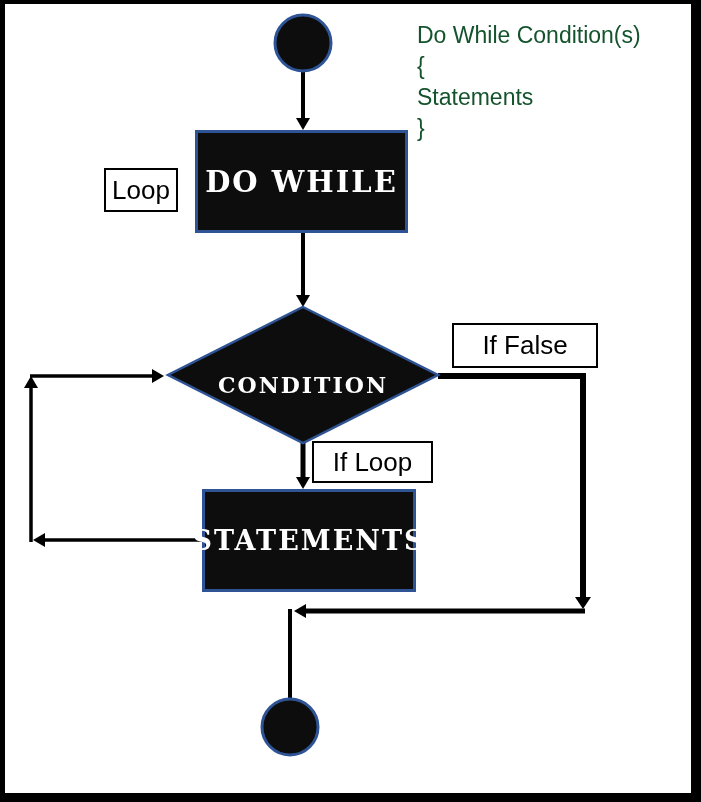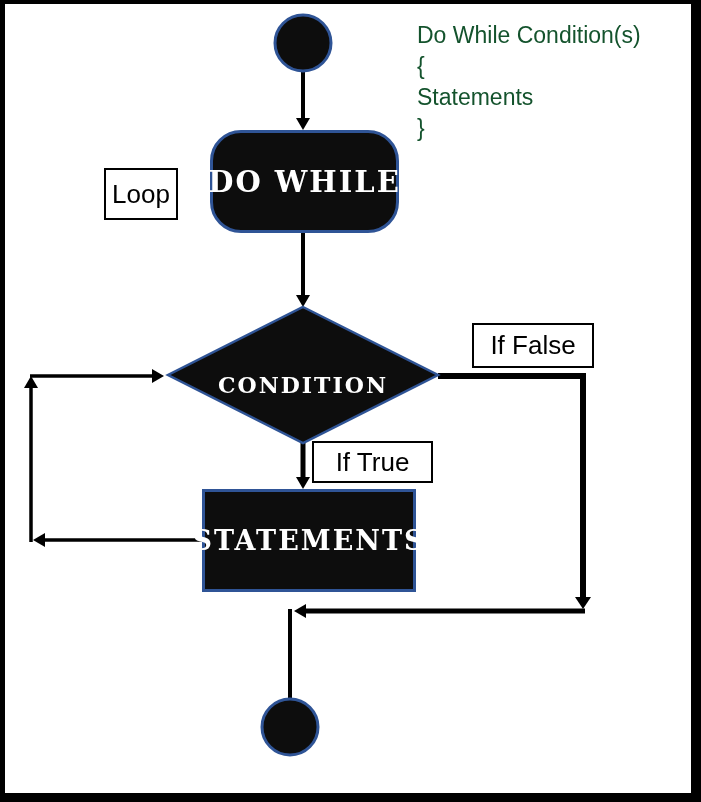--- a/index.html
+++ b/index.html
@@ -36,21 +36,21 @@
     justify-content: center;
     z-index: 2;
   }
   .shape-text {
     font-family: "DejaVu Serif", serif;
     font-weight: 700;
     color: #ffffff;
     letter-spacing: 2px;
     white-space: nowrap;
   }
-  .box-dowhile   { left: 210px; top: 130px; width: 189px; height: 103px; border-radius: 31px; }
+  .box-dowhile   { left: 195px; top: 130px; width: 213px; height: 103px; }
   .box-dowhile .shape-text   { font-size: 29px; }
   .box-statements{ left: 202px; top: 489px; width: 214px; height: 103px; }
   .box-statements .shape-text{ font-size: 27px; }
   .diamond-text {
     position: absolute;
     left: 168px; top: 372px; width: 270px;
     text-align: center;
     font-size: 22px;
     z-index: 2;
   }
@@ -60,22 +60,22 @@
     background: #ffffff;
     border: 2px solid #000000;
     display: flex;
     align-items: center;
     justify-content: center;
     font-size: 26px;
     color: #000000;
     z-index: 3;
     white-space: nowrap;
   }
-  .label-loop    { left: 104px; top: 168px; width: 74px;  height: 52px; }
-  .label-iffalse { left: 472px; top: 323px; width: 122px; height: 45px; }
+  .label-loop    { left: 104px; top: 168px; width: 74px;  height: 44px; }
+  .label-iffalse { left: 452px; top: 323px; width: 146px; height: 45px; }
   .label-iftrue  { left: 312px; top: 441px; width: 121px; height: 42px; }
   .code-note {
     position: absolute;
     left: 417px; top: 20px;
     font-size: 23px;
     line-height: 31px;
     color: #14532d;
     z-index: 3;
     white-space: nowrap;
   }
@@ -148,21 +148,21 @@
 
   <div class="shape-text diamond-text">CONDITION</div>
 
   <div class="label-box label-loop">
     <span>Loop</span>
   </div>
   <div class="label-box label-iffalse">
     <span>If False</span>
   </div>
   <div class="label-box label-iftrue">
-    <span>If True</span>
+    <span>If Loop</span>
   </div>
 
   <div class="code-note">
     <div>Do While Condition(s)</div>
     <div>{</div>
     <div>Statements</div>
     <div>}</div>
   </div>
 
   <div class="frame"></div>

